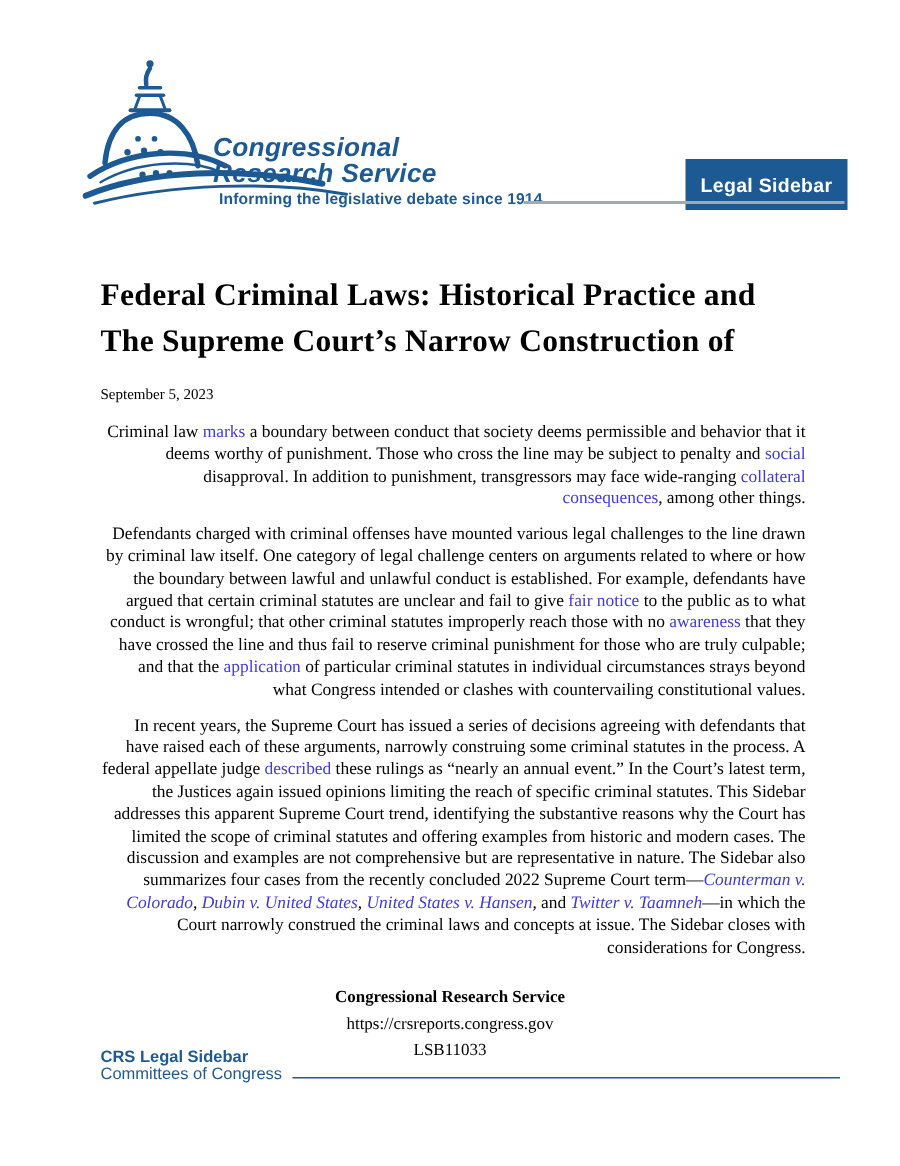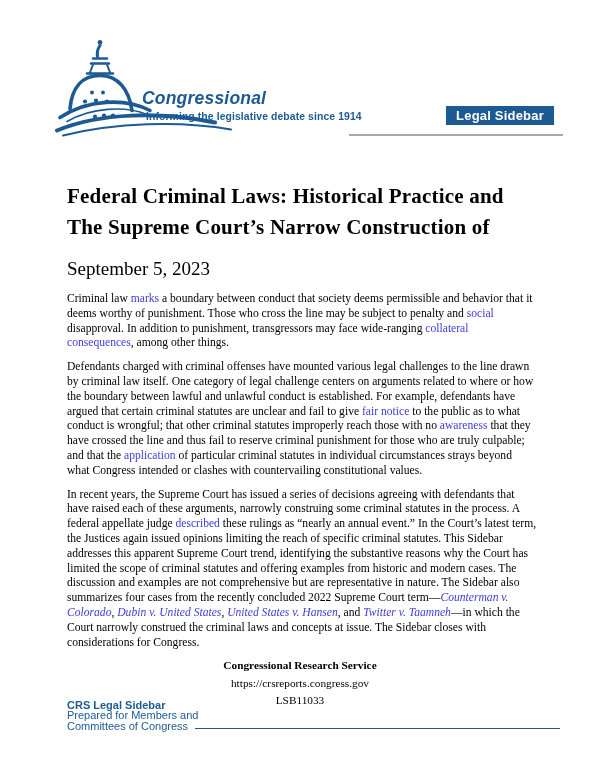--- a/index.html
+++ b/index.html
@@ -15,30 +15,30 @@
     overflow:hidden;
     font-family:"Liberation Serif",serif;
     color:#000;
   }
   
   .logo-svg{position:absolute;left:55px;top:37px;width:180px;height:101px;color:var(--crs-blue);}
   .logo-text{position:absolute;left:142px;top:90px;color:var(--crs-blue);
     font-family:"Liberation Sans",sans-serif;}
   .logo-line{font-size:17.5px;font-weight:700;font-style:italic;line-height:17px;letter-spacing:.2px;}
   .tagline{margin-top:4px;margin-left:4px;font-size:10.4px;font-weight:600;letter-spacing:.1px;}
-  .badge{position:absolute;left:446px;top:106px;width:108px;height:19px;
+  .badge{position:absolute;left:457px;top:106px;width:108px;height:34px;
     background:var(--crs-blue);color:#fff;
     font-family:"Liberation Sans",sans-serif;font-weight:700;font-size:13px;
     display:flex;align-items:center;justify-content:center;letter-spacing:.2px;}
   .header-rule{position:absolute;left:349px;top:134px;width:214px;height:2px;background:var(--rule-gray);}
   
   .main{position:absolute;left:67px;top:181px;width:470px;}
   .doc-title{font-size:21px;font-weight:700;line-height:30.5px;letter-spacing:.2px;}
-  .doc-date{margin-top:16px;font-size:19px;}
-  .article-body{margin-top:12px;font-size:11.6px;line-height:14.8px;text-align:left;}
+  .doc-date{margin-top:16px;font-size:10px;}
+  .article-body{margin-top:12px;font-size:11.6px;line-height:14.8px;text-align:right;}
   .article-body p{margin:0 0 9px 0;}
   .lnk{color:var(--link-blue);text-decoration:none;}
   .lnk.it{font-style:italic;}
   
   .doc-footer{position:absolute;left:67px;top:657px;width:466px;text-align:center;
     font-size:11.3px;line-height:17.5px;}
   .doc-footer .org{font-weight:700;}
   
   .footnote{position:absolute;left:67px;top:700px;width:493px;color:var(--crs-blue);
     font-family:"Liberation Sans",sans-serif;font-size:11px;line-height:10px;}
@@ -76,20 +76,21 @@
     <circle cx="49" cy="78" r="2.1" fill="currentColor" stroke="none"></circle>
     <circle cx="58" cy="78" r="2.1" fill="currentColor" stroke="none"></circle>
 
     <path d="M2 93 C45 75 105 74 160 85" stroke-width="4"></path>
     <path d="M8 98 C60 85 125 83 176 92" stroke-width="2"></path>
   </g>
 </svg>
 
 <div class="logo-text">
   <div class="logo-line">Congressional</div>
+  <div class="logo-line">Research Service</div>
   <div class="tagline">Informing the legislative debate since 1914</div>
 </div>
 
 <div class="badge">Legal Sidebar</div>
 <div class="header-rule"></div>
 
 <div class="main">
   <h1 class="doc-title">
       <div>Federal Criminal Laws: Historical Practice and</div>
       <div>The Supreme Court’s Narrow Construction of</div>
@@ -103,18 +104,17 @@
 </div>
 
 <div class="doc-footer">
   <div class="org">Congressional Research Service</div>
   <div>https://crsreports.congress.gov</div>
   <div>LSB11033</div>
 </div>
 
 <div class="footnote">
   <div class="fn-title">CRS Legal Sidebar</div>
-  <div>Prepared for Members and</div>
   <div class="fn-row">
     <span>Committees of Congress</span>
     <div class="fn-rule"></div>
   </div>
 </div>
 
 </body></html>

